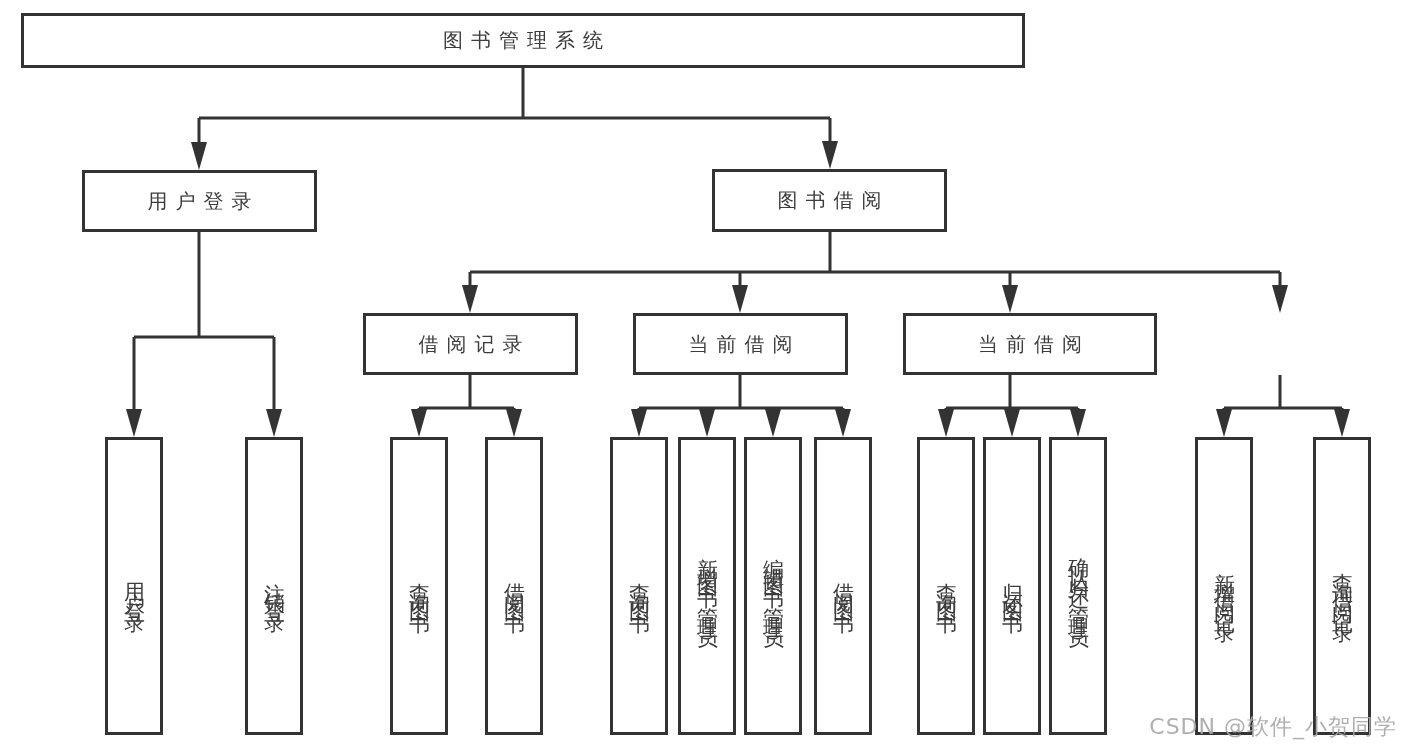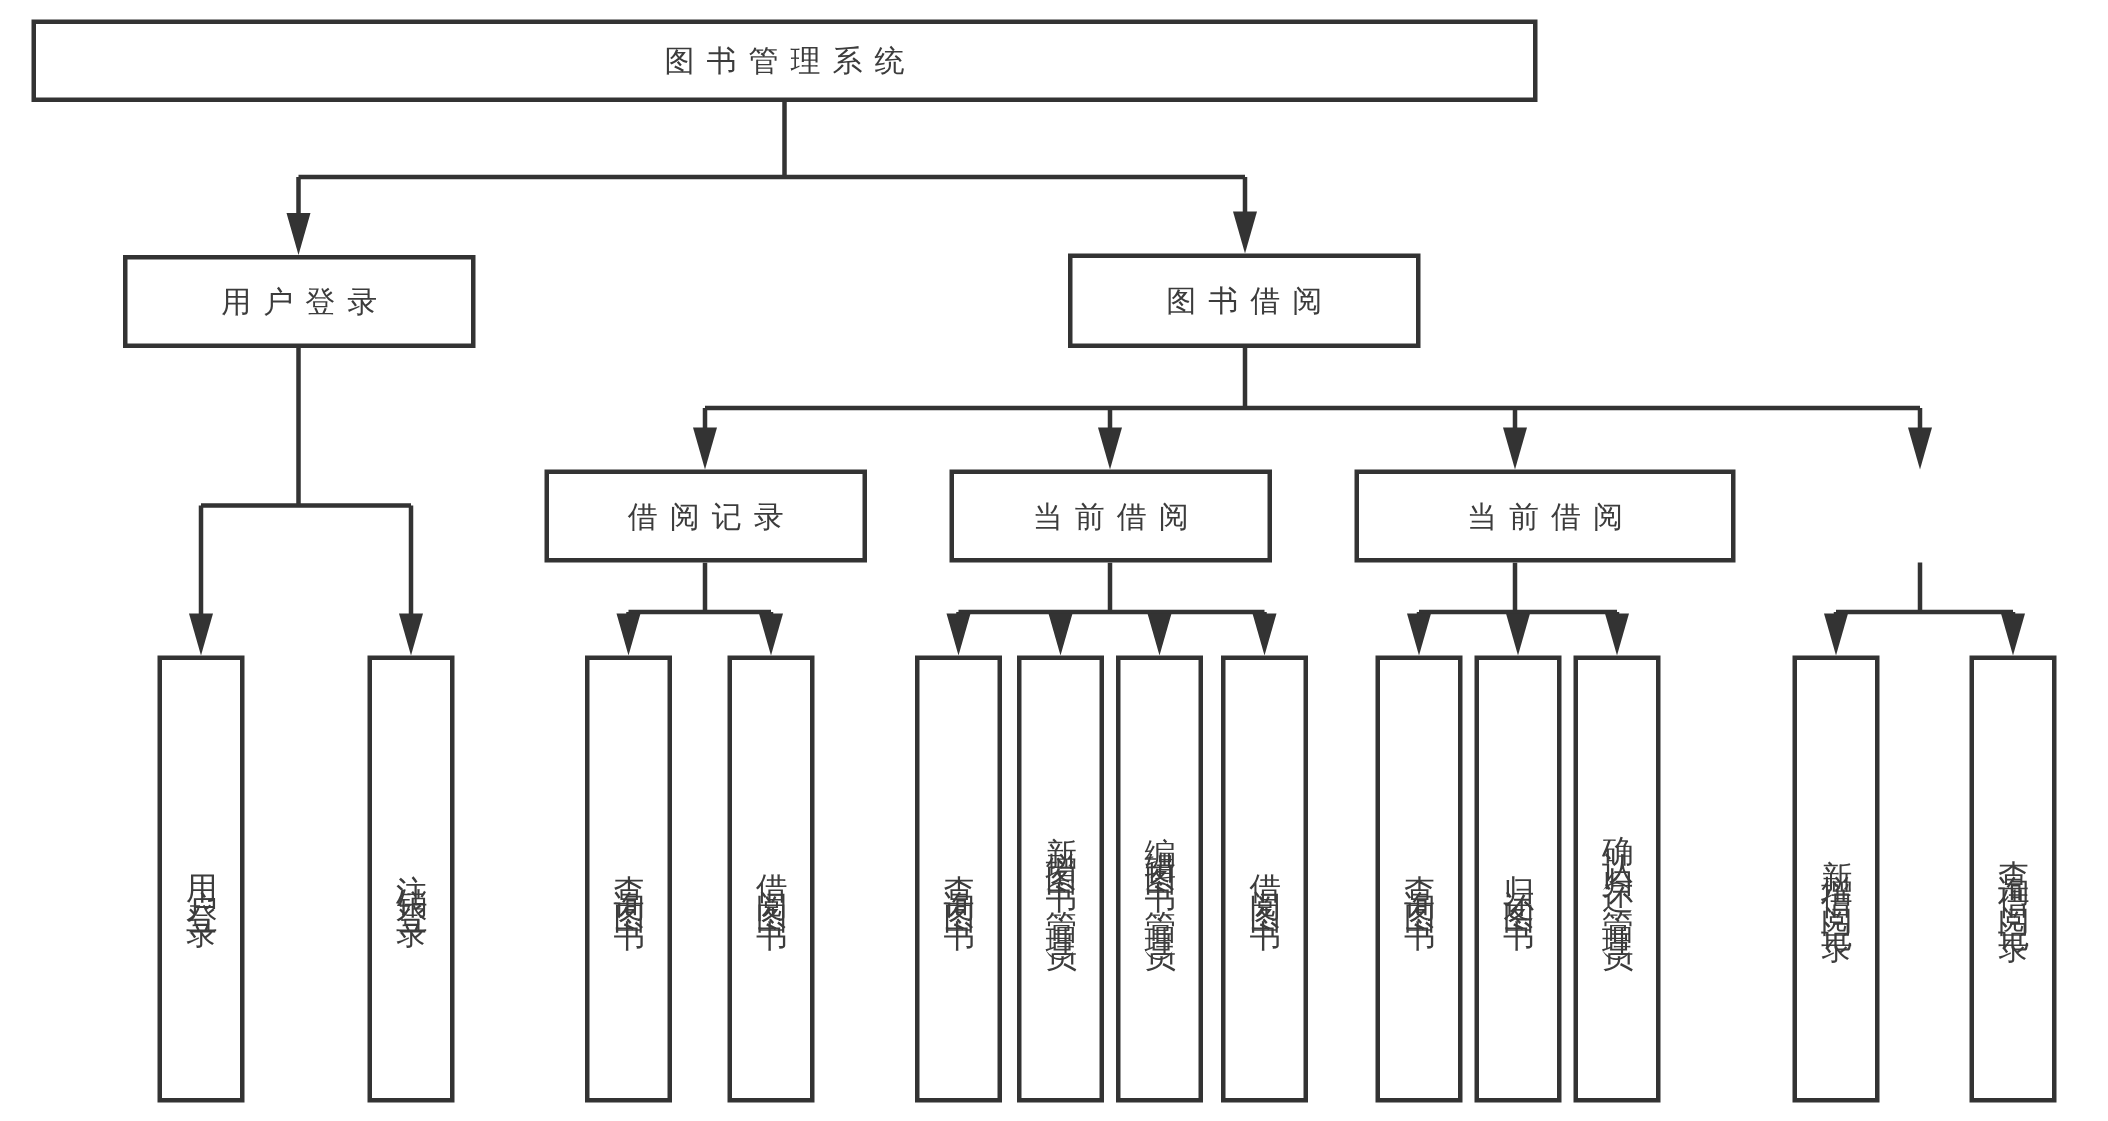--- a/index.html
+++ b/index.html
@@ -162,14 +162,15 @@
     <span>确认归还（管理员）</span>
   </div>
 
   <div class="box v" style="left:1195px; top:437px; width:58px; height:298px">
     <span>新增借阅记录</span>
   </div>
   <div class="box v" style="left:1313px; top:437px; width:58px; height:298px">
     <span>查询借阅记录</span>
   </div>
 
+  <div id="watermark">CSDN @软件_小贺同学</div>
 
 </div>
 
 </body></html>

